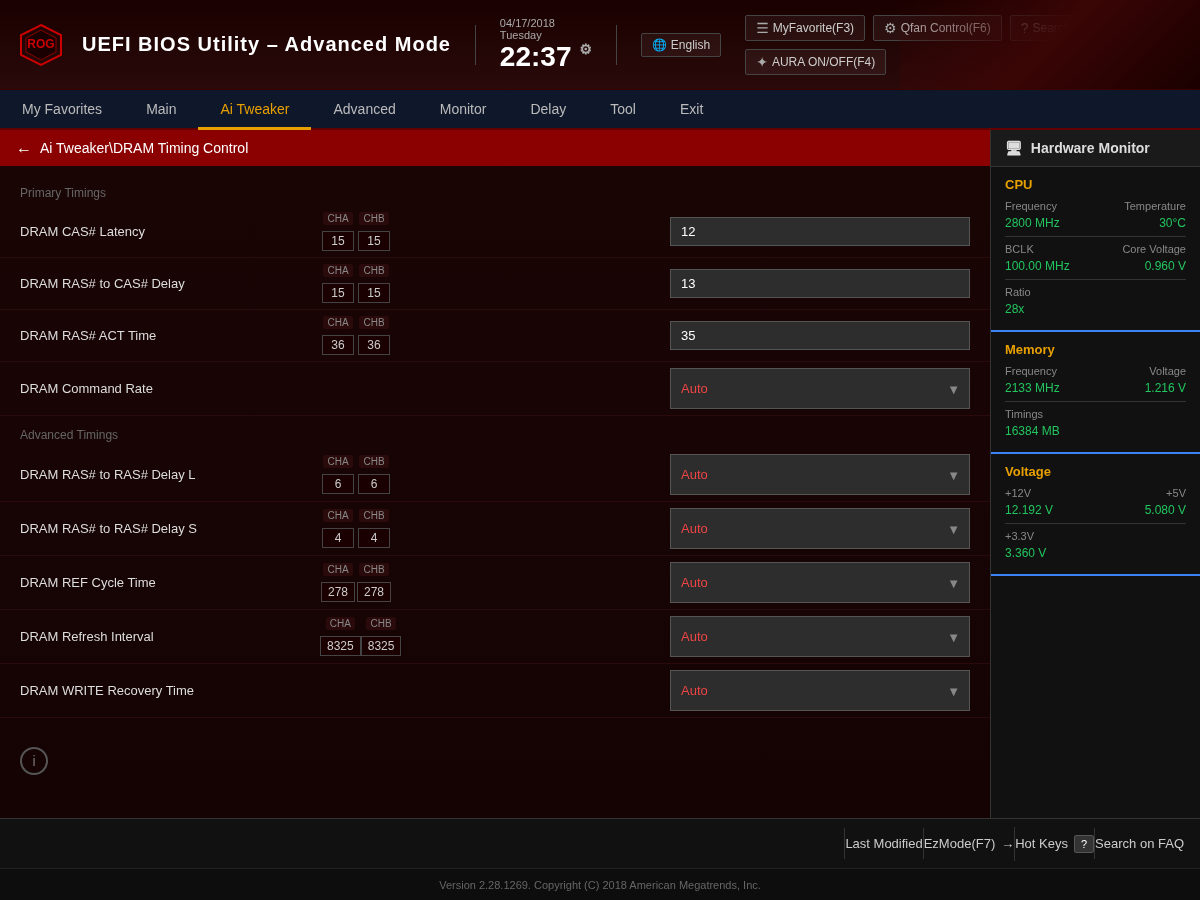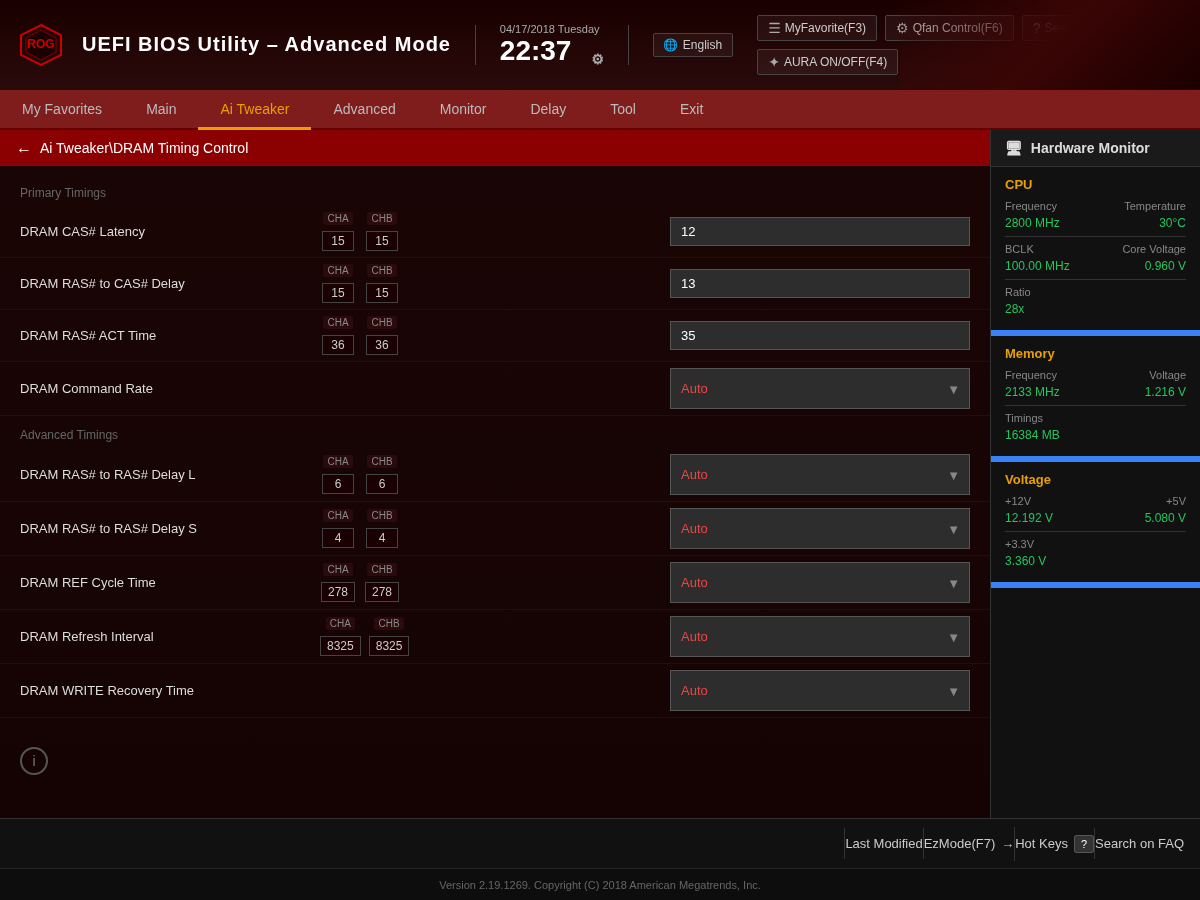--- a/index.html
+++ b/index.html
@@ -51,22 +51,22 @@
       width: 1px;
       height: 40px;
       background: #444;
       margin: 0 8px;
     }
     .header-time {
       font-size: 28px;
       font-weight: bold;
       color: #fff;
       display: flex;
-      align-items: flex-end;
-      gap: 20px;
+      align-items: flex-start;
+      gap: 8px;
     }
     .header-time .gear-icon {
       font-size: 14px;
       color: #aaa;
     }
     .header-date {
       font-size: 11px;
       color: #aaa;
     }
 
@@ -85,21 +85,21 @@
       color: #ccc;
       padding: 4px 10px;
       font-size: 12px;
       cursor: pointer;
       border-radius: 2px;
     }
     .header-btn .btn-icon { color: #aaa; font-size: 14px; }
 
     
     #navbar {
-      background: #7f1d1d;
+      background: #0f172a;
       border-bottom: 2px solid #600000;
       height: 40px;
       display: flex;
       align-items: stretch;
     }
     .nav-item {
       padding: 0 22px;
       display: flex;
       align-items: center;
       color: #bbb;
@@ -164,21 +164,20 @@
     }
 
     .setting-name {
       color: #ddd;
       font-size: 13px;
       min-width: 280px;
     }
 
     .channel-badges {
       display: flex;
-      gap: 8px;
       margin-left: 20px;
       margin-right: 12px;
     }
     .channel-badge {
       display: flex;
       flex-direction: column;
       align-items: center;
       min-width: 36px;
     }
     .badge-label {
@@ -257,21 +256,21 @@
       display: flex;
       align-items: center;
       gap: 8px;
       border-bottom: 1px solid #333;
       font-size: 14px;
       color: #ddd;
       font-weight: 600;
     }
     .hw-section {
       padding: 10px 14px;
-      border-bottom: 6px solid #3b82f6;
+      border-bottom: 2px solid #3b82f6;
     }
     .hw-section-title {
       color: #e8a000;
       font-size: 13px;
       font-weight: 600;
       margin-bottom: 8px;
     }
     .hw-row {
       display: flex;
       justify-content: space-between;
@@ -677,14 +676,14 @@
   <div class="footer-btn">
     <span>Hot Keys</span>
     <span class="footer-key-badge">?</span>
   </div>
   <div class="footer-btn">
     <span>Search on FAQ</span>
   </div>
 </div>
 
 <div id="version-bar">
-  <span>Version 2.19.1269. Copyright (C) 2018 American Megatrends, Inc.</span>
+  <span>Version 2.28.1269. Copyright (C) 2018 American Megatrends, Inc.</span>
 </div>
 
 </body></html>

